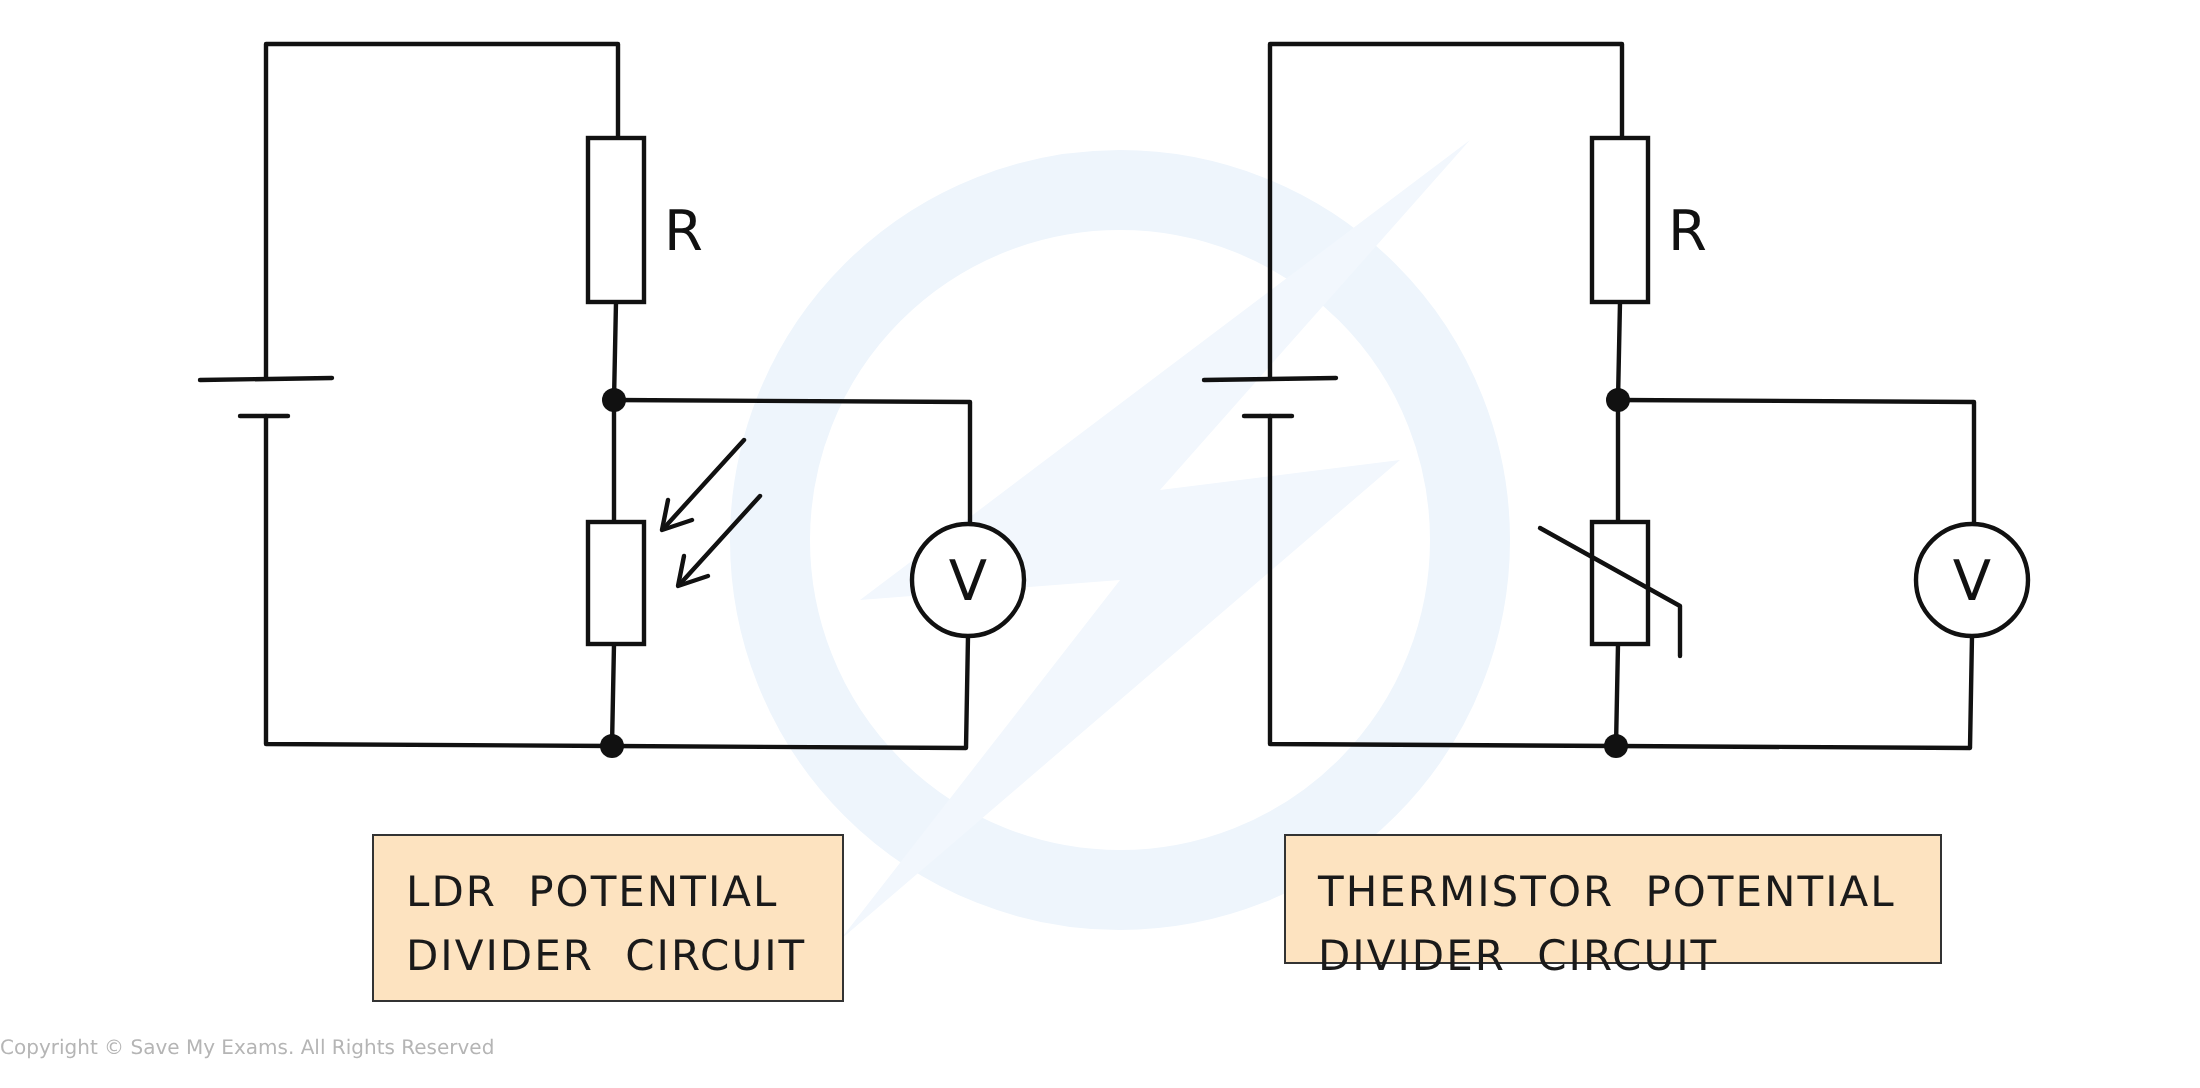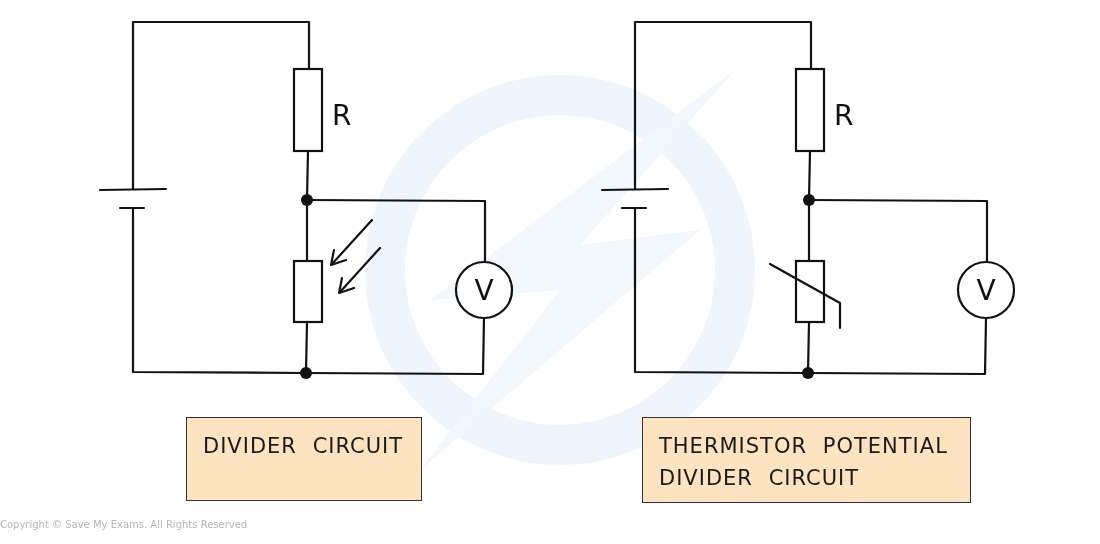--- a/index.html
+++ b/index.html
@@ -9,21 +9,21 @@
   .wire { fill: none; stroke: #111111; stroke-width: 2.2; stroke-linecap: round; stroke-linejoin: round; }
   .comp { fill: #ffffff; stroke: #111111; stroke-width: 2.2; }
   .node { fill: #111111; }
   .sym-text { font-family: "DejaVu Sans", sans-serif; font-size: 28px; fill: #111111; }
   .vm-text { font-family: "DejaVu Sans", sans-serif; font-size: 28px; fill: #111111; }
   .label-box { position: absolute; background: #fde3c0; border: 1.5px solid #333333;
                box-sizing: border-box; padding: 12px 0 0 16px;
                font-family: "DejaVu Sans", sans-serif; font-size: 21px; line-height: 32px;
                color: #1a1a1a; letter-spacing: 1px; word-spacing: 8px; }
   #label-left { left: 186px; top: 417px; width: 236px; height: 84px; }
-  #label-right { left: 642px; top: 417px; width: 329px; height: 86px; }
+  #label-right { left: 642px; top: 417px; width: 329px; height: 65px; }
   .copyright { position: absolute; left: 0; width: 1100px; top: 519px; text-align: left;
                font-family: "DejaVu Sans", sans-serif; font-size: 10px; color: #b5b5b5; }
   .watermark { fill: none; stroke: #eef5fc; stroke-width: 40; }
   .wm-bolt { fill: #f2f7fd; }
 </style>
 </head>
 <body>
 
 <svg id="diagram" width="1100" height="544" viewBox="0 0 1100 544">
 
@@ -96,20 +96,21 @@
     </g>
 
     <g>
       <circle class="comp" cx="986" cy="290" r="28"></circle>
       <text class="vm-text" x="986" y="300" text-anchor="middle">V</text>
     </g>
   </g>
 </svg>
 
 <div id="label-left" class="label-box">
+  <div>LDR POTENTIAL</div>
   <div>DIVIDER CIRCUIT</div>
 </div>
 
 <div id="label-right" class="label-box">
   <div>THERMISTOR POTENTIAL</div>
   <div>DIVIDER CIRCUIT</div>
 </div>
 
 <div class="copyright">Copyright © Save My Exams. All Rights Reserved</div>
 

